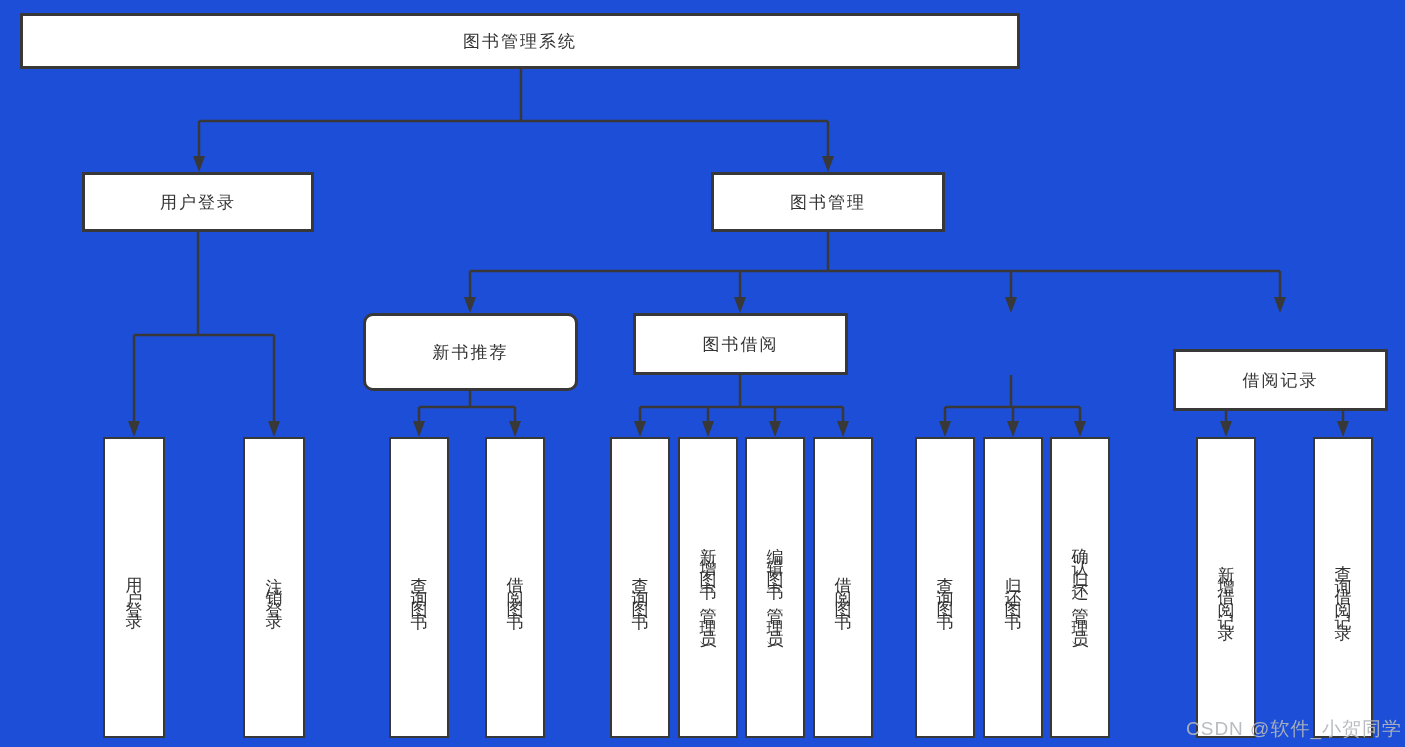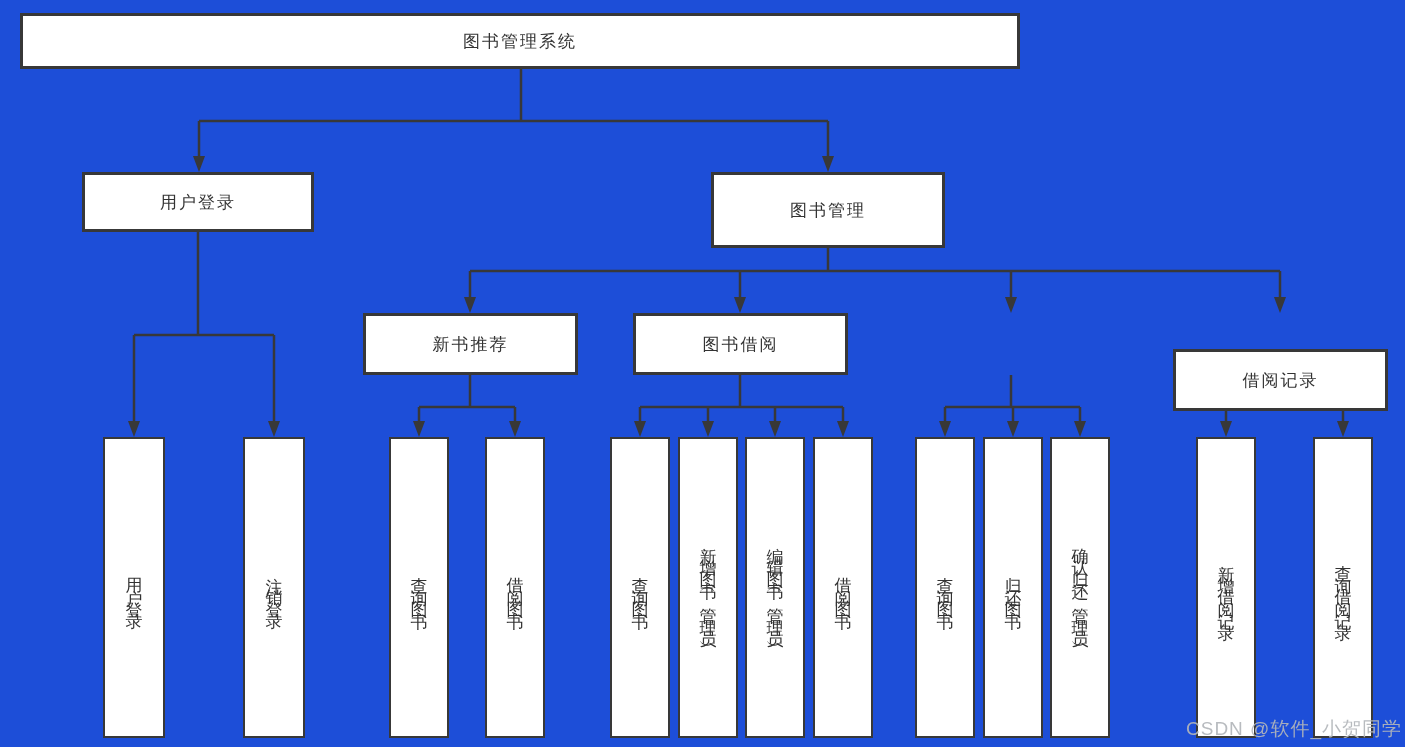--- a/index.html
+++ b/index.html
@@ -92,25 +92,25 @@
     </g>
   </svg>
 
   <div class="node" style="left:20px; top:13px; width:1000px; height:56px;">
     <span class="h-label">图书管理系统</span>
   </div>
 
   <div class="node" style="left:82px; top:172px; width:232px; height:60px;">
     <span class="h-label">用户登录</span>
   </div>
-  <div class="node" style="left:711px; top:172px; width:234px; height:76px;">
+  <div class="node" style="left:711px; top:172px; width:234px; height:60px;">
     <span class="h-label">图书管理</span>
   </div>
 
-  <div class="node" style="left:363px; top:313px; width:215px; height:62px;">
+  <div class="node" style="left:363px; top:313px; width:215px; height:78px;border-radius:10px;">
     <span class="h-label">新书推荐</span>
   </div>
   <div class="node" style="left:633px; top:313px; width:215px; height:62px;">
     <span class="h-label">图书借阅</span>
   </div>
   <div class="node" style="left:1173px; top:313px; width:215px; height:62px;margin-top:36px;">
     <span class="h-label">借阅记录</span>
   </div>
 
   <div class="node leaf" style="left:103px; top:437px; width:62px; height:301px;">

